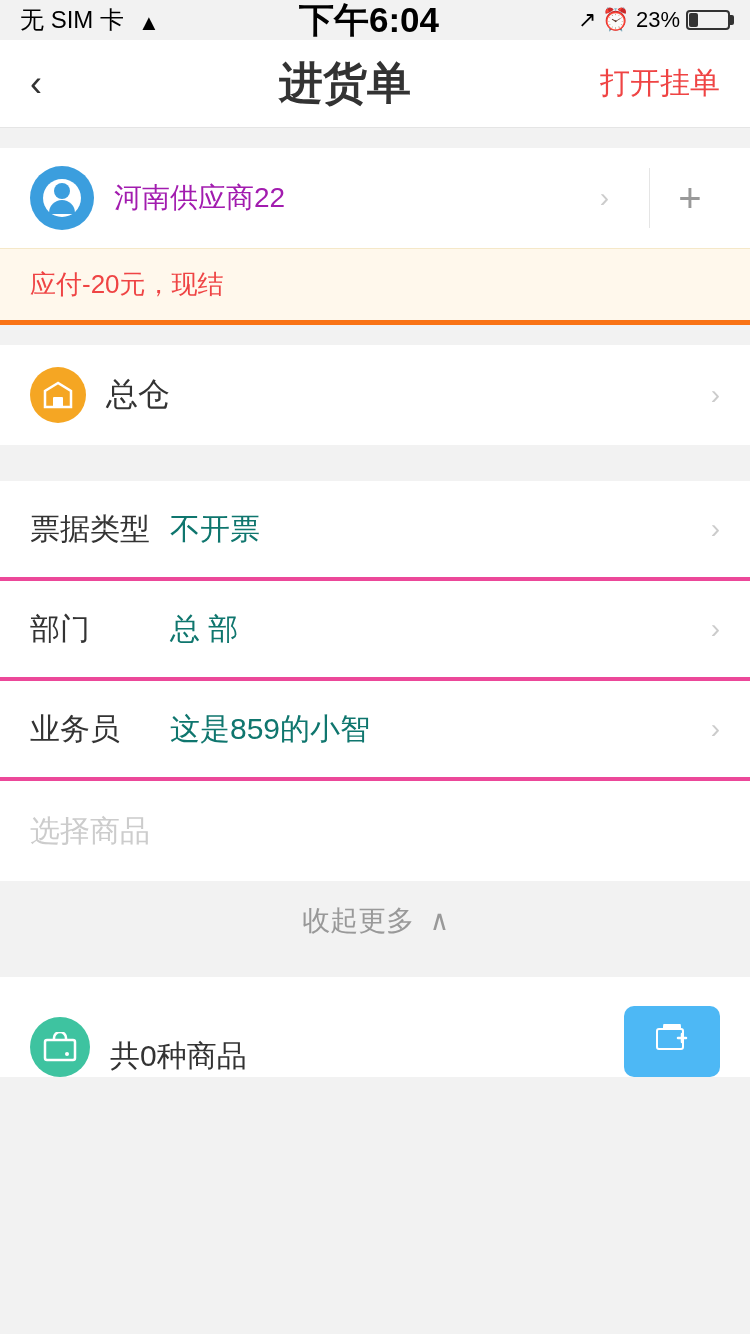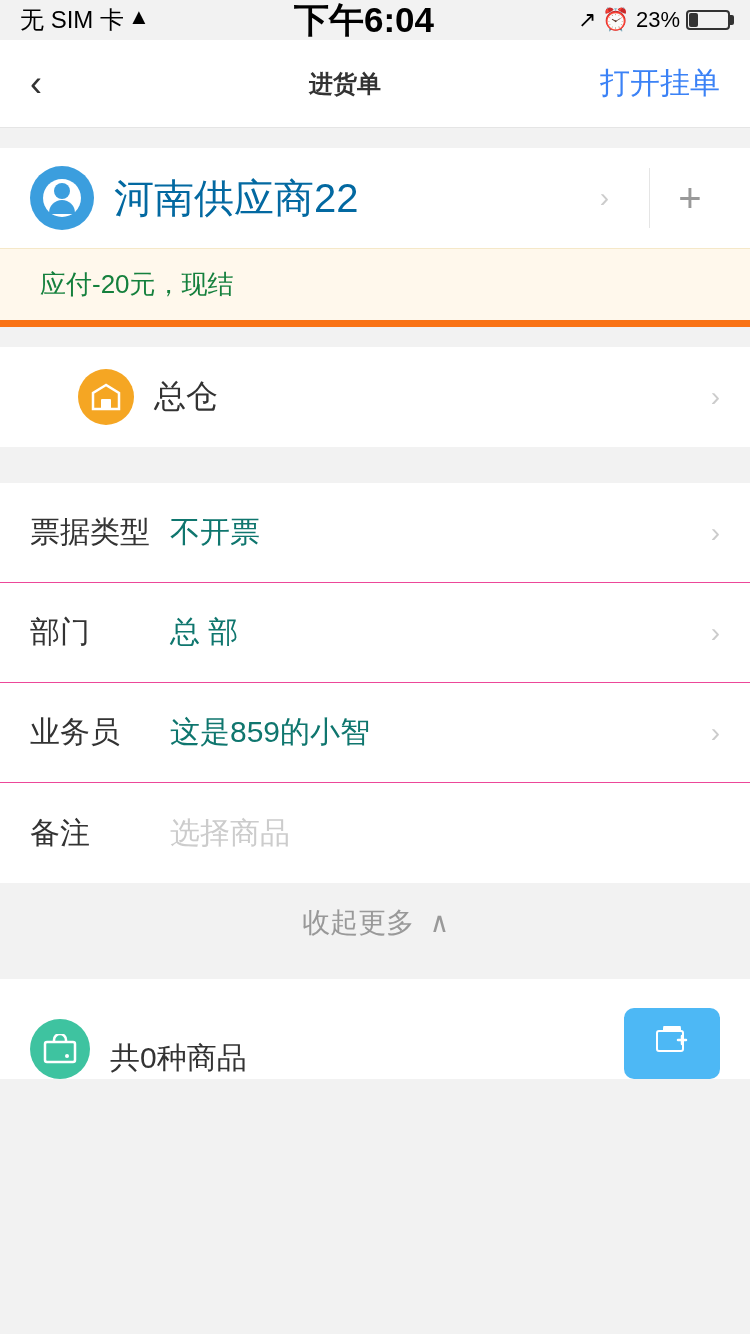--- a/index.html
+++ b/index.html
@@ -17,21 +17,21 @@
       width: 750px;
       height: 40px;
       background: #f2f2f2;
       display: flex;
       align-items: center;
       justify-content: space-between;
       padding: 0 20px;
       font-size: 24px;
       font-weight: 500;
     }
-    .status-left { display: flex; align-items: flex-start; gap: 4px; }
+    .status-left { display: flex; align-items: flex-end; gap: 14px; }
     .status-center { font-size: 35px; font-weight: 600; }
     .status-right { display: flex; align-items: center; gap: 6px; font-size: 22px; }
     .battery-icon {
       width: 44px; height: 20px; border: 2px solid #333; border-radius: 4px;
       position: relative; display: inline-block;
     }
     .battery-icon::after {
       content: '';
       position: absolute; right: -6px; top: 50%; transform: translateY(-50%);
       width: 4px; height: 10px; background: #333; border-radius: 0 2px 2px 0;
@@ -53,27 +53,27 @@
       padding: 0 30px;
       border-bottom: 1px solid #e5e5e5;
     }
     .nav-back {
       font-size: 36px;
       color: #333;
       cursor: pointer;
       width: 60px;
     }
     .nav-title {
-      font-size: 24px;
+      font-size: 44px;
       font-weight: 600;
       color: #333;
     }
     .nav-action {
       font-size: 30px;
-      color: #3b82f6;
+      color: #ef4444;
       cursor: pointer;
       font-family: Liberation Mono, monospace;
     }
 
     
     .section-divider {
       height: 20px;
       background: #f2f2f2;
     }
 
@@ -109,54 +109,53 @@
       position: absolute; top: 4px; left: 50%; transform: translateX(-50%);
       width: 16px; height: 16px; border-radius: 50%; background: #3b9ede;
     }
     .avatar-inner::after {
       content: '';
       position: absolute; bottom: 3px; left: 50%; transform: translateX(-50%);
       width: 26px; height: 14px; background: #3b9ede; border-radius: 14px 14px 0 0;
     }
     .supplier-name {
       flex: 1;
-      font-size: 40px;
-      color: #0369a1;
+      font-size: 28px;
+      color: #a21caf;
     }
     .chevron-right {
       color: #ccc;
       font-size: 28px;
       margin-right: 30px;
     }
     .supplier-divider {
       width: 1px; height: 60px; background: #e5e5e5; margin: 0 10px;
     }
     .add-btn {
       width: 60px; height: 60px;
       display: flex; align-items: center; justify-content: center;
       font-size: 40px; color: #999; cursor: pointer;
     }
 
     
     .notice-bar {
       background: #fff8ec;
-      padding: 18px 40px;
+      padding: 18px 30px;
       font-size: 26px;
-      color: #15803d;
+      color: #ef4444;
       border-top: 1px solid #f5e8c8;
-      border-bottom: 7px solid #f97316;
+      border-bottom: 5px solid #f97316;
     }
 
     
     .warehouse-row {
       display: flex; align-items: center;
       padding: 0 30px;
       height: 100px;
       background: #fff;
-      margin-left: 48px;
     }
     .warehouse-icon {
       width: 56px; height: 56px;
       border-radius: 50%;
       background: #f5a623;
       display: flex; align-items: center; justify-content: center;
       margin-right: 20px;
       flex-shrink: 0;
       font-size: 28px;
       color: #fff;
@@ -167,21 +166,21 @@
 
     
     .form-section {
       background: #fff;
       margin-top: 16px;
     }
     .form-row {
       display: flex; align-items: center;
       padding: 0 30px;
       height: 100px;
-      border-bottom: 1px solid #ec4899;
+      border-bottom: 4px solid #ec4899;
     }
     .form-row:last-child { border-bottom: none; }
     .form-label {
       width: 140px;
       font-size: 30px;
       color: #333;
       flex-shrink: 0;
     }
     .form-value {
       flex: 1;
@@ -323,21 +322,20 @@
     <span class="form-chevron">›</span>
   </div>
 
   <div class="form-row">
     <span class="form-label">业务员</span>
     <span class="form-value">这是859的小智</span>
     <span class="form-chevron">›</span>
   </div>
 
   <div class="form-row">
-    <span class="form-label">备注</span>
     <span class="form-value placeholder">选择商品</span>
   </div>
 </div>
 
 <div class="collapse-row">
   <span>收起更多 ∧</span>
 </div>
 
 <div class="bottom-bar">
   <div class="product-icon">

